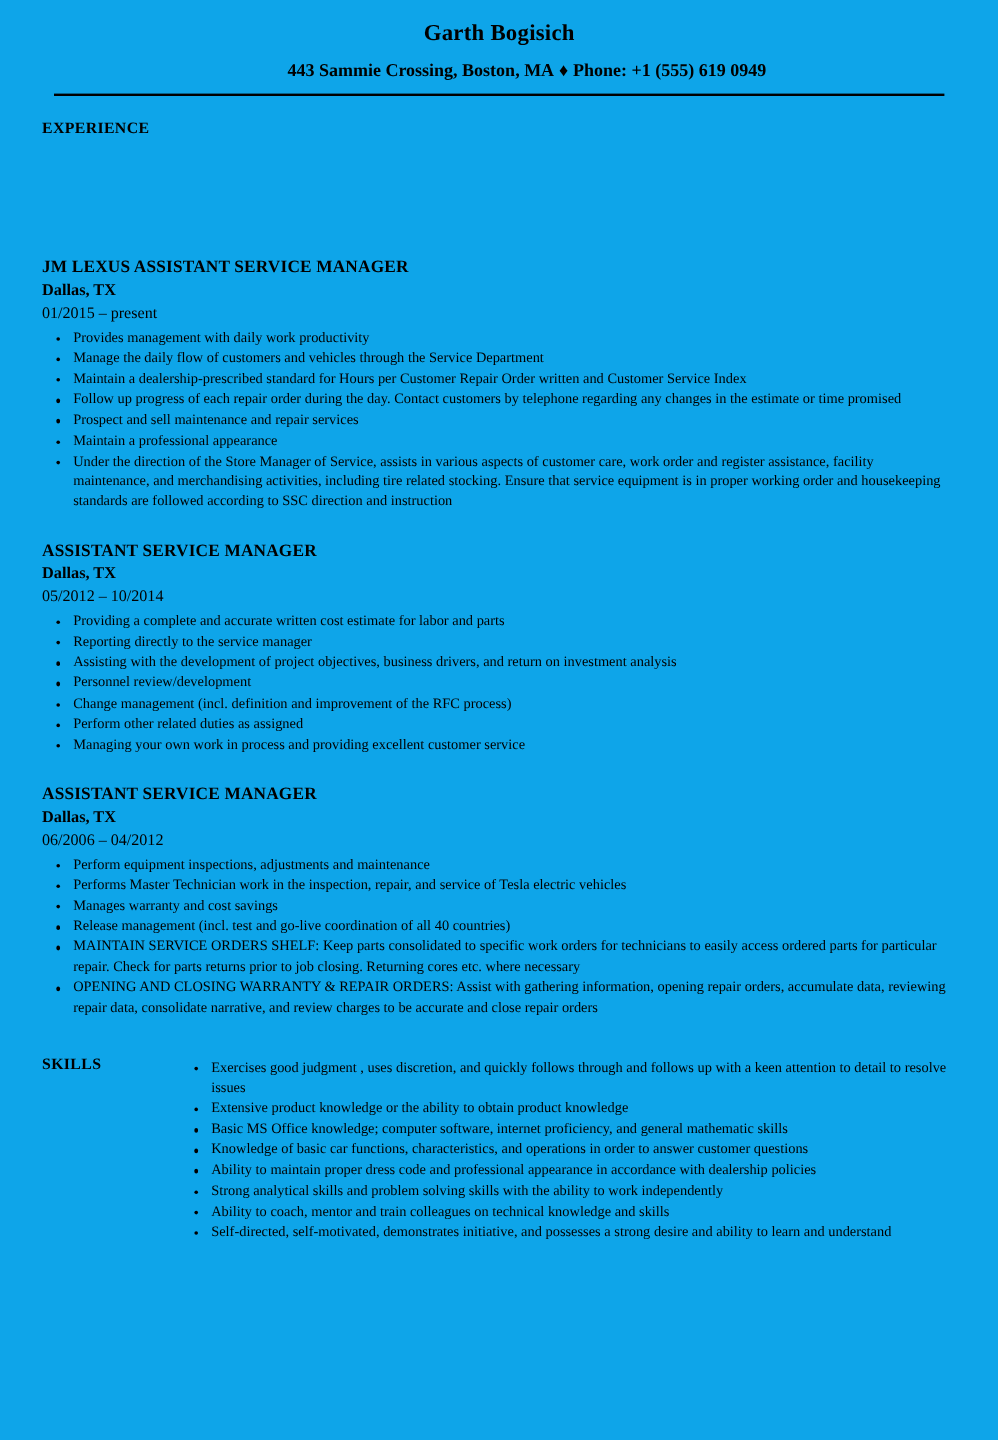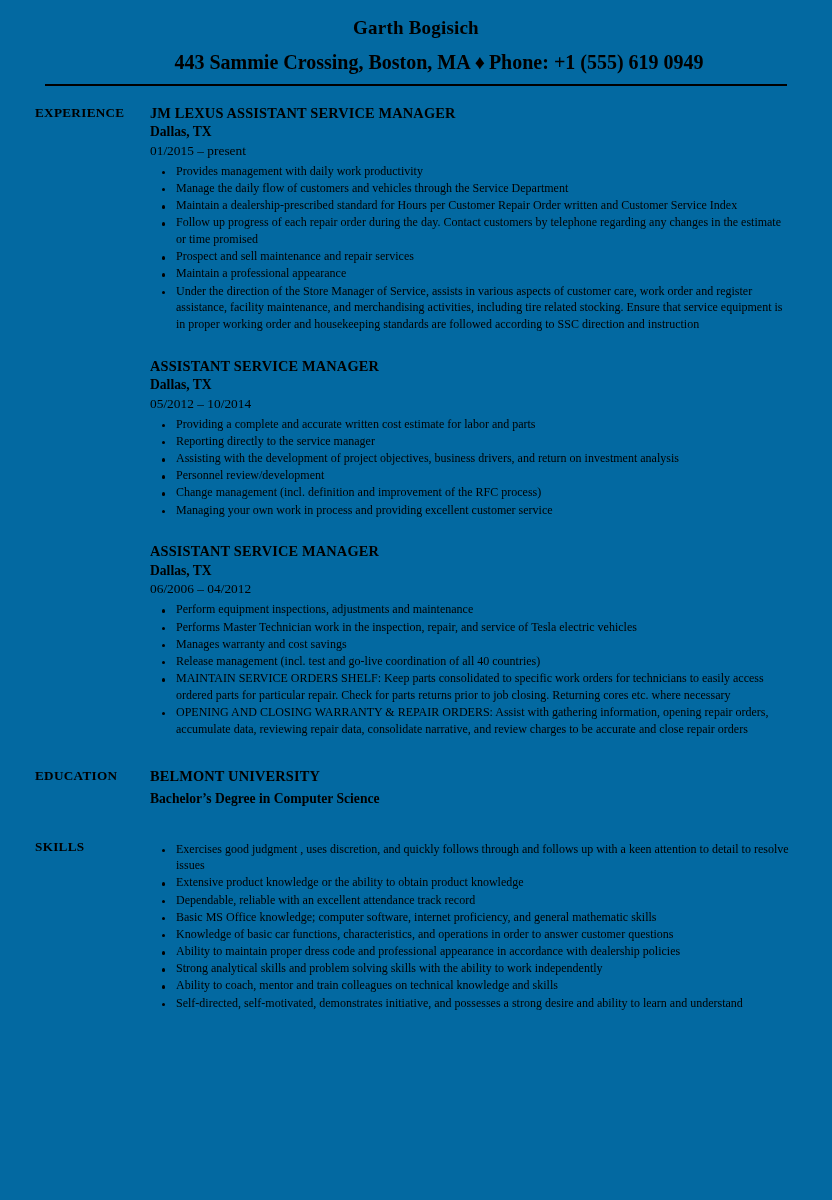--- a/index.html
+++ b/index.html
@@ -11,40 +11,40 @@
     width: 832px;
     height: 1200px;
     font-family: "Liberation Serif", "DejaVu Serif", serif;
     color: #000000;
     -webkit-font-smoothing: antialiased;
   }
   .page {
     position: relative;
     width: 832px;
     height: 1200px;
-    background: #0369a1;
+    background: #0ea5e9;
     box-sizing: border-box;
     padding: 0;
     overflow: hidden;
   }
 
   
   .header {
     padding-top: 16px;
     text-align: center;
   }
   .cand-name {
     font-size: 19px;
     font-weight: bold;
     letter-spacing: 0.2px;
     line-height: 1.25;
   }
   .contact-line {
     margin-top: 10px;
-    font-size: 20px;
+    font-size: 15px;
     font-weight: bold;
     line-height: 1.25;
     margin-left: 46px;
   }
   .contact-sep {
     display: inline-block;
     padding: 0 4px;
     font-weight: bold;
   }
   .header-rule {
@@ -68,21 +68,21 @@
     font-weight: bold;
     letter-spacing: 0.3px;
     line-height: 1.25;
     padding-top: 1px;
   }
   .section-body {
     flex: 1 1 auto;
     min-width: 0;
   }
 
-  #experience-section { margin-top: 18px; }
+  #experience-section { margin-top: 18px; flex-direction: column; }
   #education-section  { margin-top: 29px; }
   #skills-section     { margin-top: 30px; }
 
   
   .job + .job { margin-top: 24px; }
   .job-title {
     font-size: 14.4px;
     font-weight: bold;
     letter-spacing: 0.15px;
     line-height: 1.3;
@@ -176,20 +176,21 @@
       <div class="job">
         <div class="job-title">ASSISTANT SERVICE MANAGER</div>
         <div class="job-location">Dallas, TX</div>
         <div class="job-dates">05/2012 – 10/2014</div>
         <ul class="bullets">
           <li>Providing a complete and accurate written cost estimate for labor and parts</li>
           <li>Reporting directly to the service manager</li>
           <li>Assisting with the development of project objectives, business drivers, and return on investment analysis</li>
           <li>Personnel review/development</li>
           <li>Change management (incl. definition and improvement of the RFC process)</li>
+          <li>Perform other related duties as assigned</li>
           <li>Managing your own work in process and providing excellent customer service</li>
         </ul>
       </div>
 
       <div class="job">
         <div class="job-title">ASSISTANT SERVICE MANAGER</div>
         <div class="job-location">Dallas, TX</div>
         <div class="job-dates">06/2006 – 04/2012</div>
         <ul class="bullets">
           <li>Perform equipment inspections, adjustments and maintenance</li>
@@ -197,35 +198,27 @@
           <li>Manages warranty and cost savings</li>
           <li>Release management (incl. test and go-live coordination of all 40 countries)</li>
           <li>MAINTAIN SERVICE ORDERS SHELF: Keep parts consolidated to specific work orders for technicians to easily access ordered parts for particular repair. Check for parts returns prior to job closing. Returning cores etc. where necessary</li>
           <li>OPENING AND CLOSING WARRANTY &amp; REPAIR ORDERS: Assist with gathering information, opening repair orders, accumulate data, reviewing repair data, consolidate narrative, and review charges to be accurate and close repair orders</li>
         </ul>
       </div>
 
     </div>
   </div>
 
-  <div class="section" id="education-section">
-    <div class="section-label">EDUCATION</div>
-    <div class="section-body">
-      <div class="edu-school">BELMONT UNIVERSITY</div>
-      <div class="edu-degree">Bachelor’s Degree in Computer Science</div>
-    </div>
-  </div>
 
   <div class="section" id="skills-section">
     <div class="section-label">SKILLS</div>
     <div class="section-body">
       <ul class="bullets">
         <li>Exercises good judgment , uses discretion, and quickly follows through and follows up with a keen attention to detail to resolve issues</li>
         <li>Extensive product knowledge or the ability to obtain product knowledge</li>
-        <li>Dependable, reliable with an excellent attendance track record</li>
         <li>Basic MS Office knowledge; computer software, internet proficiency, and general mathematic skills</li>
         <li>Knowledge of basic car functions, characteristics, and operations in order to answer customer questions</li>
         <li>Ability to maintain proper dress code and professional appearance in accordance with dealership policies</li>
         <li>Strong analytical skills and problem solving skills with the ability to work independently</li>
         <li>Ability to coach, mentor and train colleagues on technical knowledge and skills</li>
         <li>Self-directed, self-motivated, demonstrates initiative, and possesses a strong desire and ability to learn and understand</li>
 
       </ul>
     </div>
   </div>

